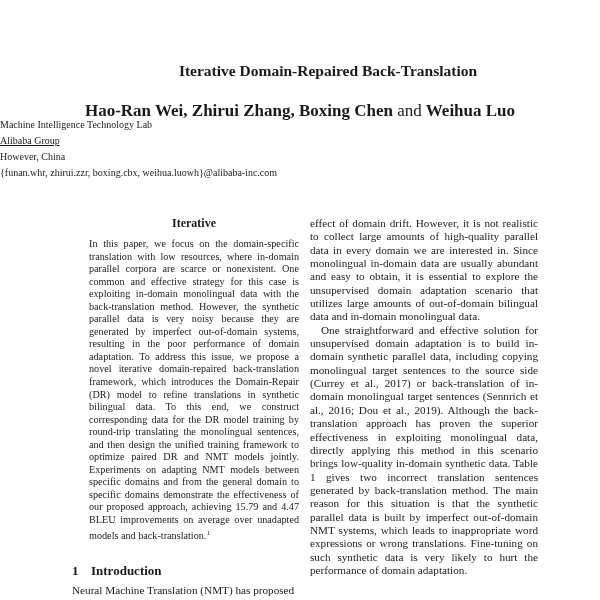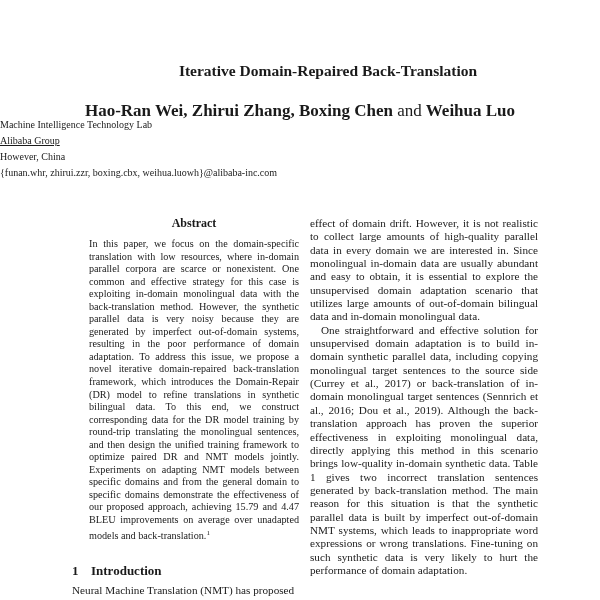--- a/index.html
+++ b/index.html
@@ -56,21 +56,21 @@
   <span>Hao-Ran Wei, Zhirui Zhang, Boxing Chen</span>
   <span class="and">and</span>
   <span>Weihua Luo</span>
 </div>
 
 <div class="affil" style="top:117px;">Machine Intelligence Technology Lab</div>
 <div class="affil" style="top:133px;text-decoration:underline;">Alibaba Group</div>
 <div class="affil" style="top:149px;">However, China</div>
 <div class="affil" style="top:165px;">{funan.whr, zhirui.zzr, boxing.cbx, weihua.luowh}@alibaba-inc.com</div>
 
-<div class="abstract-head">Abstract</div>
+<div class="abstract-head">Iterative</div>
 <div class="abstract">
   <span>In this paper, we focus on the domain-specific translation with low resources, where in-domain parallel corpora are scarce or nonexistent. One common and effective strategy for this case is exploiting in-domain monolingual data with the back-translation method. However, the synthetic parallel data is very noisy because they are generated by imperfect out-of-domain systems, resulting in the poor performance of domain adaptation. To address this issue, we propose a novel iterative domain-repaired back-translation framework, which introduces the Domain-Repair (DR) model to refine translations in synthetic bilingual data. To this end, we construct corresponding data for the DR model training by round-trip translating the monolingual sentences, and then design the unified training framework to optimize paired DR and NMT models jointly. Experiments on adapting NMT models between specific domains and from the general domain to specific domains demonstrate the effectiveness of our proposed approach, achieving 15.79 and 4.47 BLEU improvements on average over unadapted models and back-translation.</span><sup>1</sup>
 </div>
 
 <div class="sec-head">
   <span class="num">1</span><span>Introduction</span>
 </div>
 <div class="left-body">Neural Machine Translation (NMT) has proposed</div>
 
 <div class="right-col">

